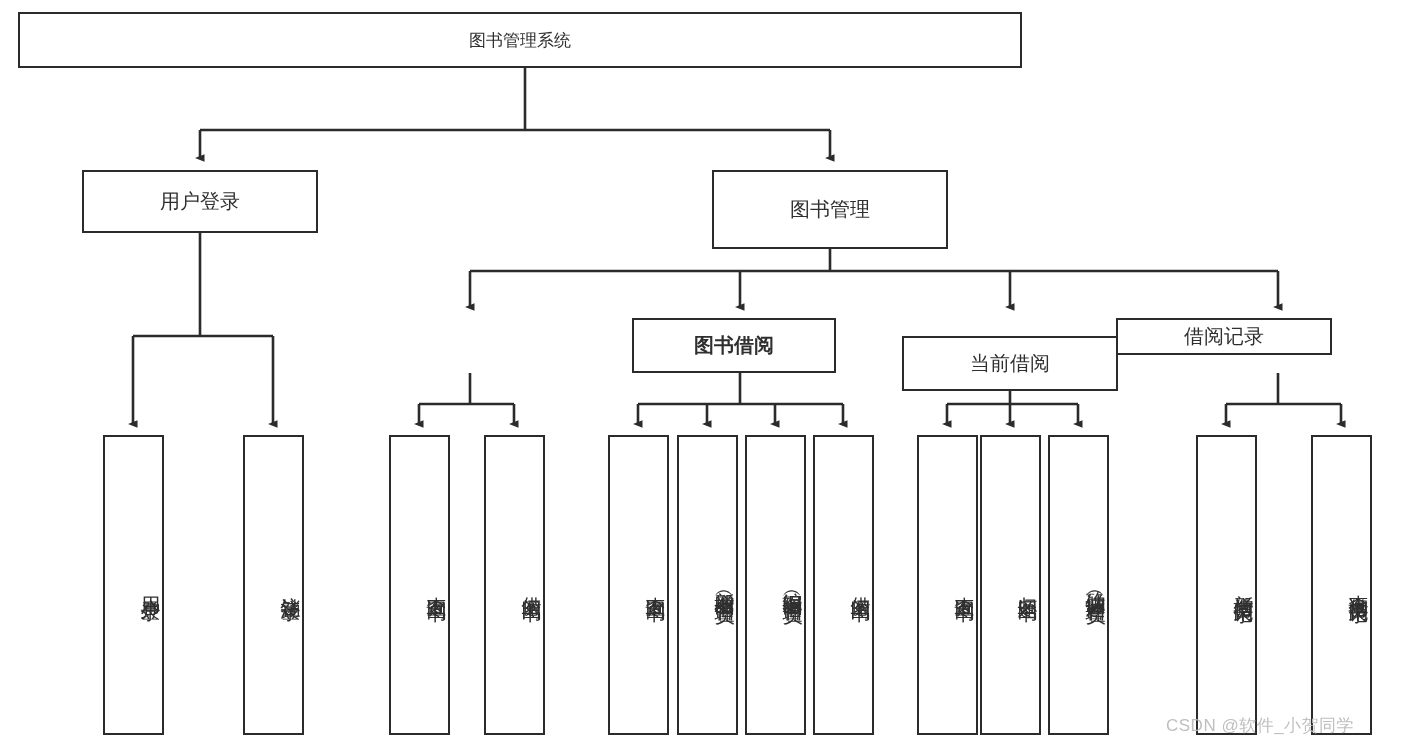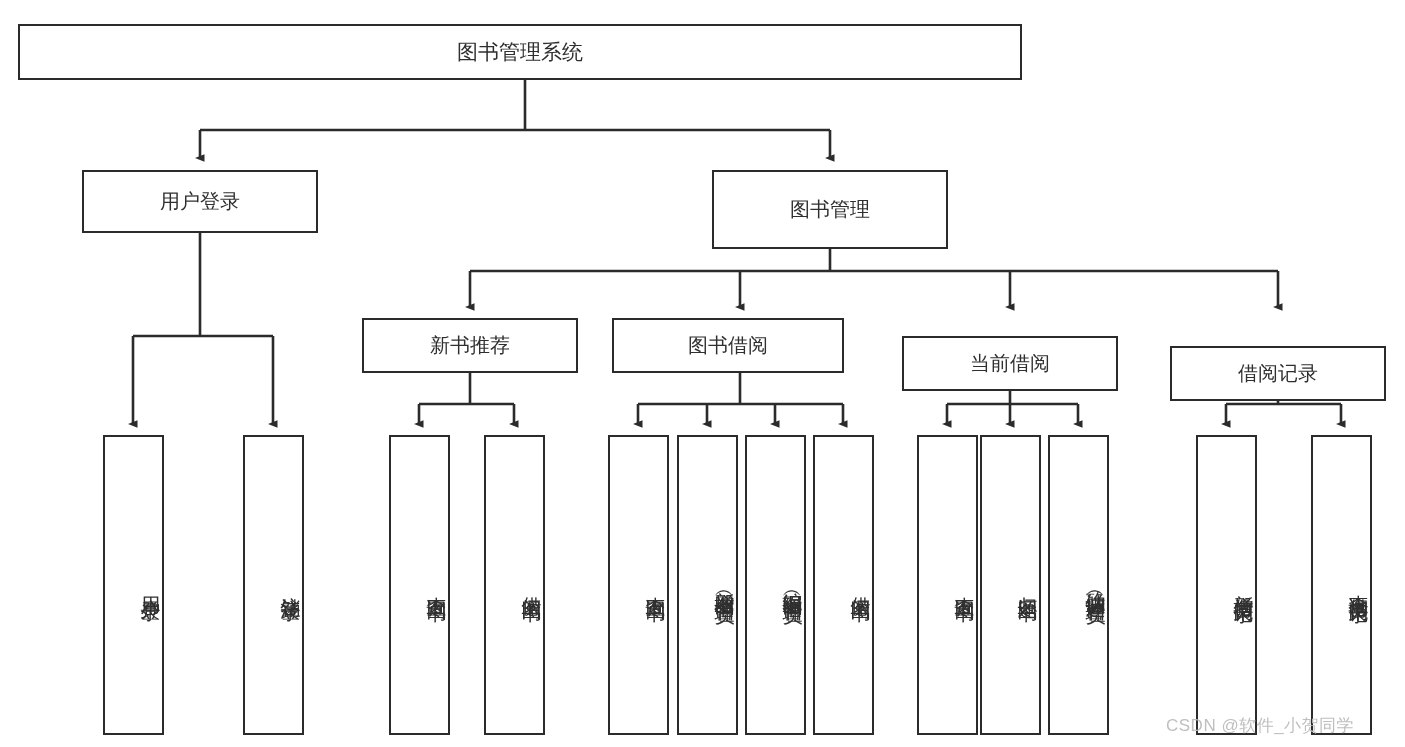--- a/index.html
+++ b/index.html
@@ -8,21 +8,21 @@
     width:1405px;height:747px;overflow:hidden;position:relative;
   }
   #stage{position:relative;width:1405px;height:747px;background:#fff;}
   svg.links{position:absolute;left:0;top:0;width:1405px;height:747px;pointer-events:none;}
   .node{
     position:absolute;box-sizing:border-box;
     border:2px solid #2b2b2b;background:#ffffff;
     display:flex;align-items:center;justify-content:center;
     color:#2f2f2f;
   }
-  .node.root{font-size:21px;margin-top:12px;}
+  .node.root{font-size:17px;}
   .node.l1{font-size:20px;}
   .node.l2{font-size:20px;}
   .node.leaf{
     font-size:20px;
     writing-mode:vertical-rl;
     text-orientation:upright;
     letter-spacing:2px;
     line-height:1.12;
     padding:10px 0;
     align-items:flex-start;
@@ -95,30 +95,27 @@
     <span>图书管理系统</span>
   </div>
 
   <div class="node l1" style="left:82px;top:170px;width:236px;height:63px;">
     <span>用户登录</span>
   </div>
   <div class="node l1" style="left:712px;top:170px;width:236px;height:79px;">
     <span>图书管理</span>
   </div>
 
-  <div class="node l2" style="left:362px;top:318px;width:216px;height:55px;">
-    <span>新书推荐</span>
-  </div>
-  <div class="node l2" style="left:612px;top:318px;width:232px;height:55px;">
+  <div class="node l2" style="left:632px;top:318px;width:204px;height:55px;font-weight:bold;">
     <span>图书借阅</span>
   </div>
   <div class="node l2" style="left:902px;top:318px;width:216px;height:55px;margin-top:18px;">
     <span>当前借阅</span>
   </div>
-  <div class="node l2" style="left:1170px;top:318px;width:216px;height:55px;margin-top:28px;">
+  <div class="node l2" style="left:1116px;top:318px;width:216px;height:37px;">
     <span>借阅记录</span>
   </div>
 
   <div class="node leaf" style="left:103px;top:435px;width:61px;height:300px;">
     <span>用户登录</span>
   </div>
   <div class="node leaf" style="left:243px;top:435px;width:61px;height:300px;">
     <span>注销登录</span>
   </div>
 

